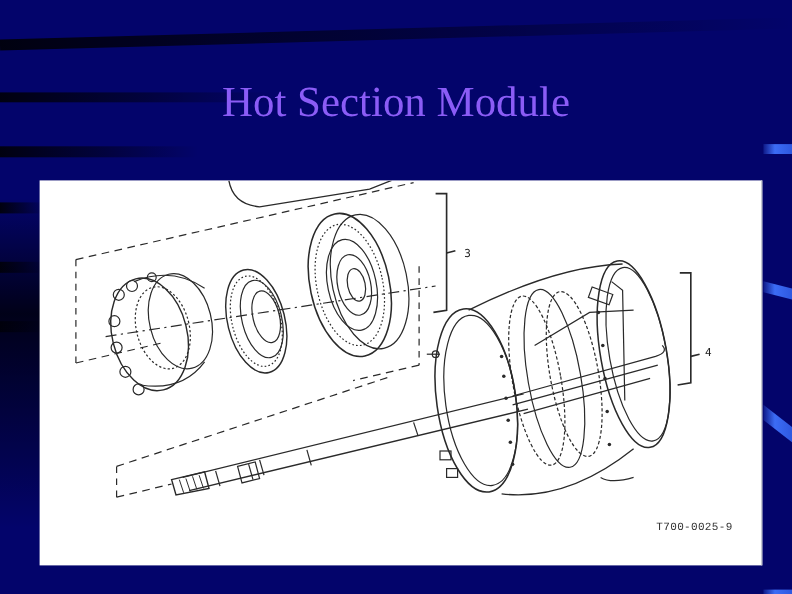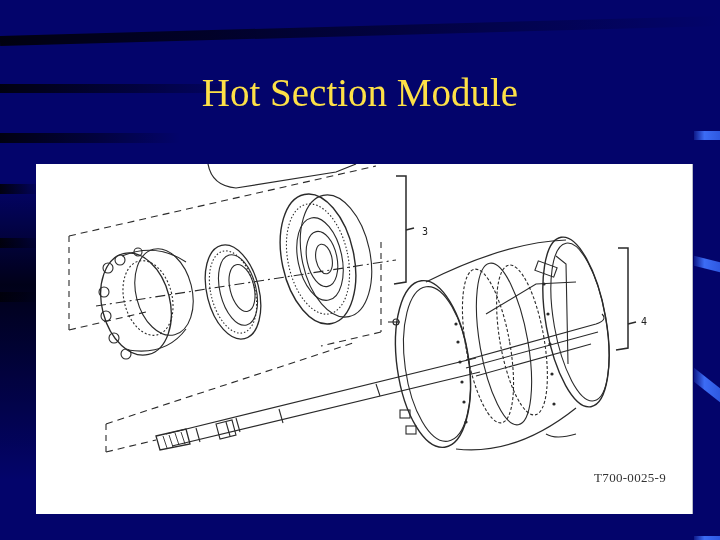--- a/index.html
+++ b/index.html
@@ -33,21 +33,21 @@
       right: 0;
       width: 26px;
       background: linear-gradient(to right, rgba(60,110,255,0.2), #3c6cf5 40%, #2e58e0);
     }
     .slide-title {
       position: absolute;
       top: 70px;
       left: 0;
       width: 720px;
       text-align: center;
-      color: #fde047;
+      color: #8b5cf6;
       font-size: 39px;
       font-family: "Liberation Serif", serif;
       letter-spacing: 0px;
     }
     .figure-panel {
       position: absolute;
       left: 36px;
       top: 164px;
       width: 656px;
       height: 350px;
@@ -63,22 +63,22 @@
     .callout-label {
       position: absolute;
       font-family: "DejaVu Sans Mono", monospace;
       font-size: 10px;
       color: #222;
     }
     .figure-id {
       position: absolute;
       right: 26px;
       bottom: 28px;
-      font-family: Liberation Serif, serif;
-      font-size: 13px;
+      font-family: Liberation Mono, monospace;
+      font-size: 10px;
       color: #333;
       letter-spacing: 0.3px;
     }
   </style>
 </head>
 <body>
 
 <div class="bg-streak" style="top:36px;width:720px;height:10px;transform:rotate(-1.6deg);"></div>
 <div class="bg-streak" style="top:84px;width:250px;height:9px;"></div>
 <div class="bg-streak" style="top:133px;width:180px;height:10px;"></div>

